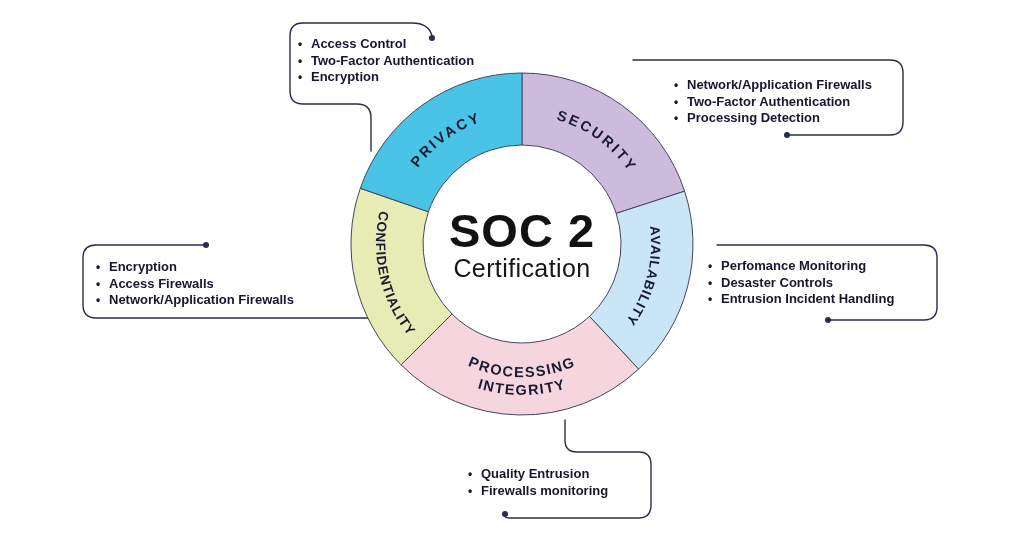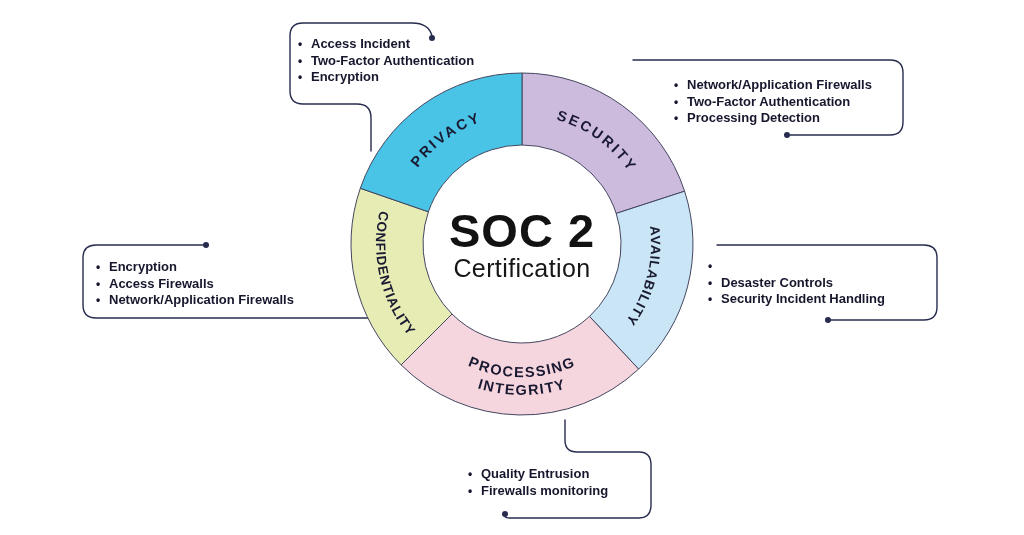--- a/index.html
+++ b/index.html
@@ -80,21 +80,21 @@
     </text>
   </g>
 
   <text class="center-title" x="522" y="247" text-anchor="middle">SOC 2</text>
   <text class="center-sub" x="522" y="277" text-anchor="middle">Certification</text>
 </svg>
 
 <div class="callout" style="left:298px;top:36px;">
   <div class="row">
       <span class="bullet">•</span>
-      <span>Access Incident</span>
+      <span>Access Control</span>
     </div>
   <div class="row">
       <span class="bullet">•</span>
       <span>Two-Factor Authentication</span>
     </div>
   <div class="row">
       <span class="bullet">•</span>
       <span>Encryption</span>
     </div>
 </div>
@@ -125,28 +125,29 @@
     </div>
   <div class="row">
       <span class="bullet">•</span>
       <span>Network/Application Firewalls</span>
     </div>
 </div>
 
 <div class="callout" style="left:708px;top:258px;">
   <div class="row">
       <span class="bullet">•</span>
+      <span>Perfomance Monitoring</span>
     </div>
   <div class="row">
       <span class="bullet">•</span>
       <span>Desaster Controls</span>
     </div>
   <div class="row">
       <span class="bullet">•</span>
-      <span>Security Incident Handling</span>
+      <span>Entrusion Incident Handling</span>
     </div>
 </div>
 
 <div class="callout" style="left:468px;top:466px;">
   <div class="row">
       <span class="bullet">•</span>
       <span>Quality Entrusion</span>
     </div>
   <div class="row">
       <span class="bullet">•</span>

